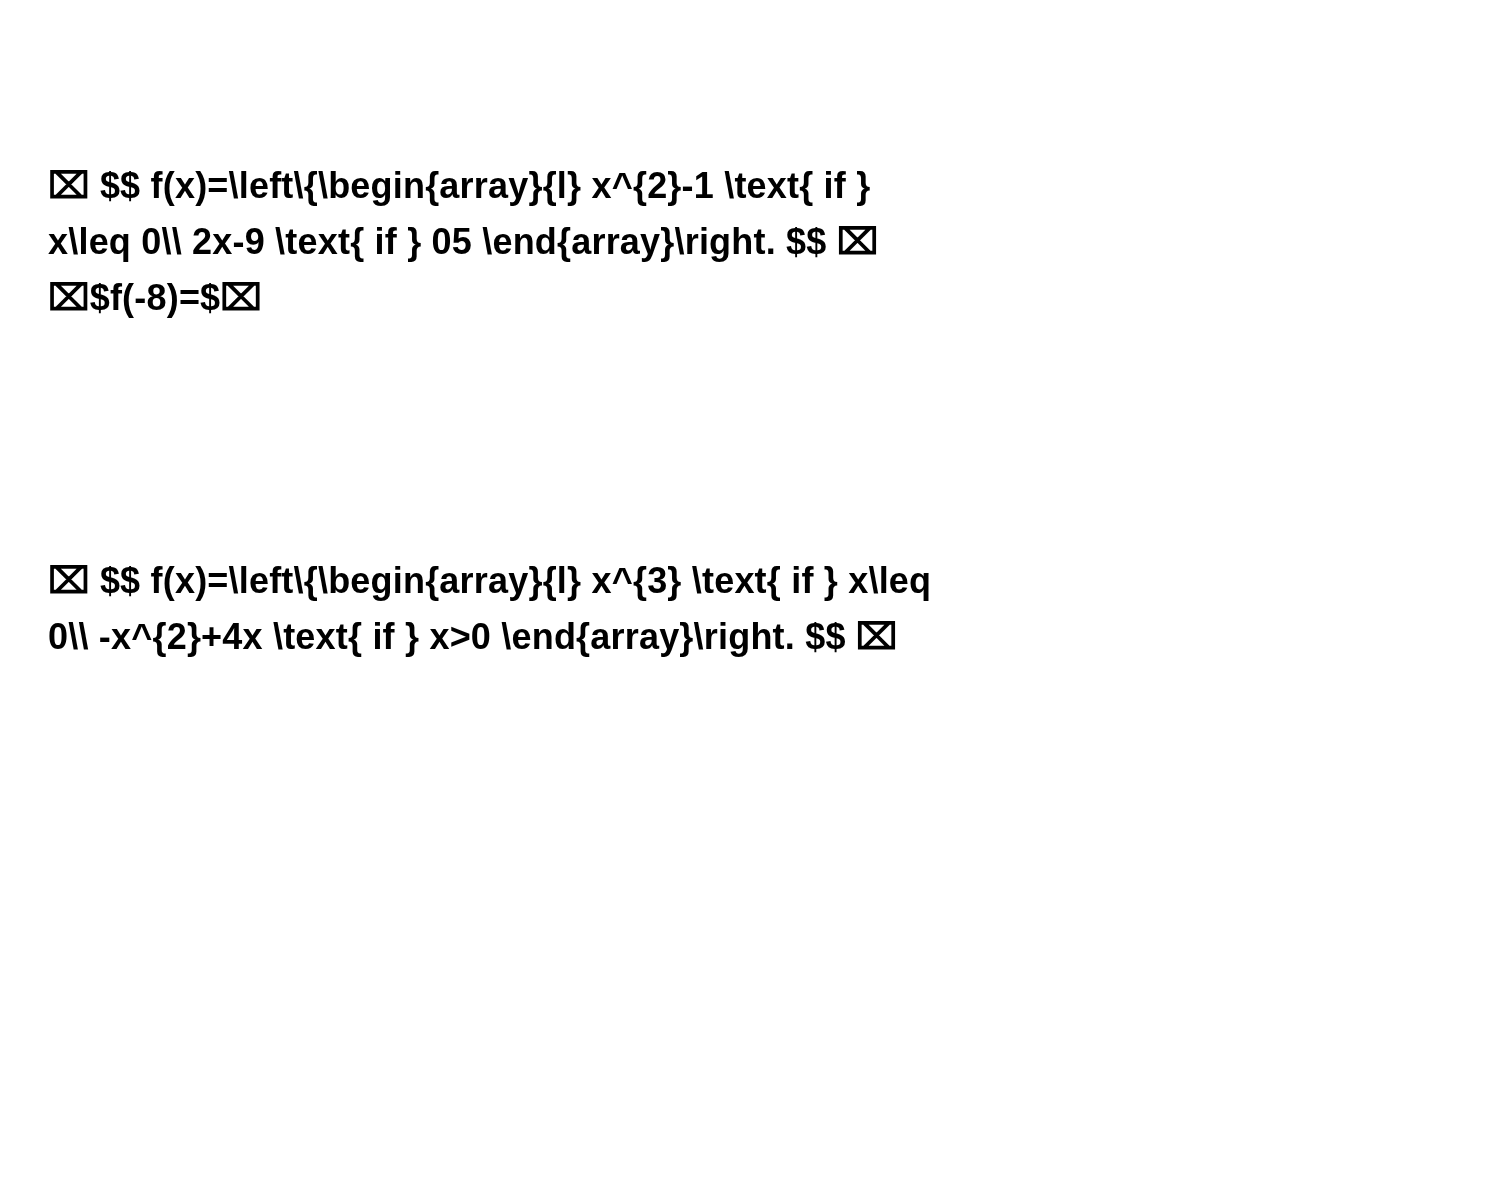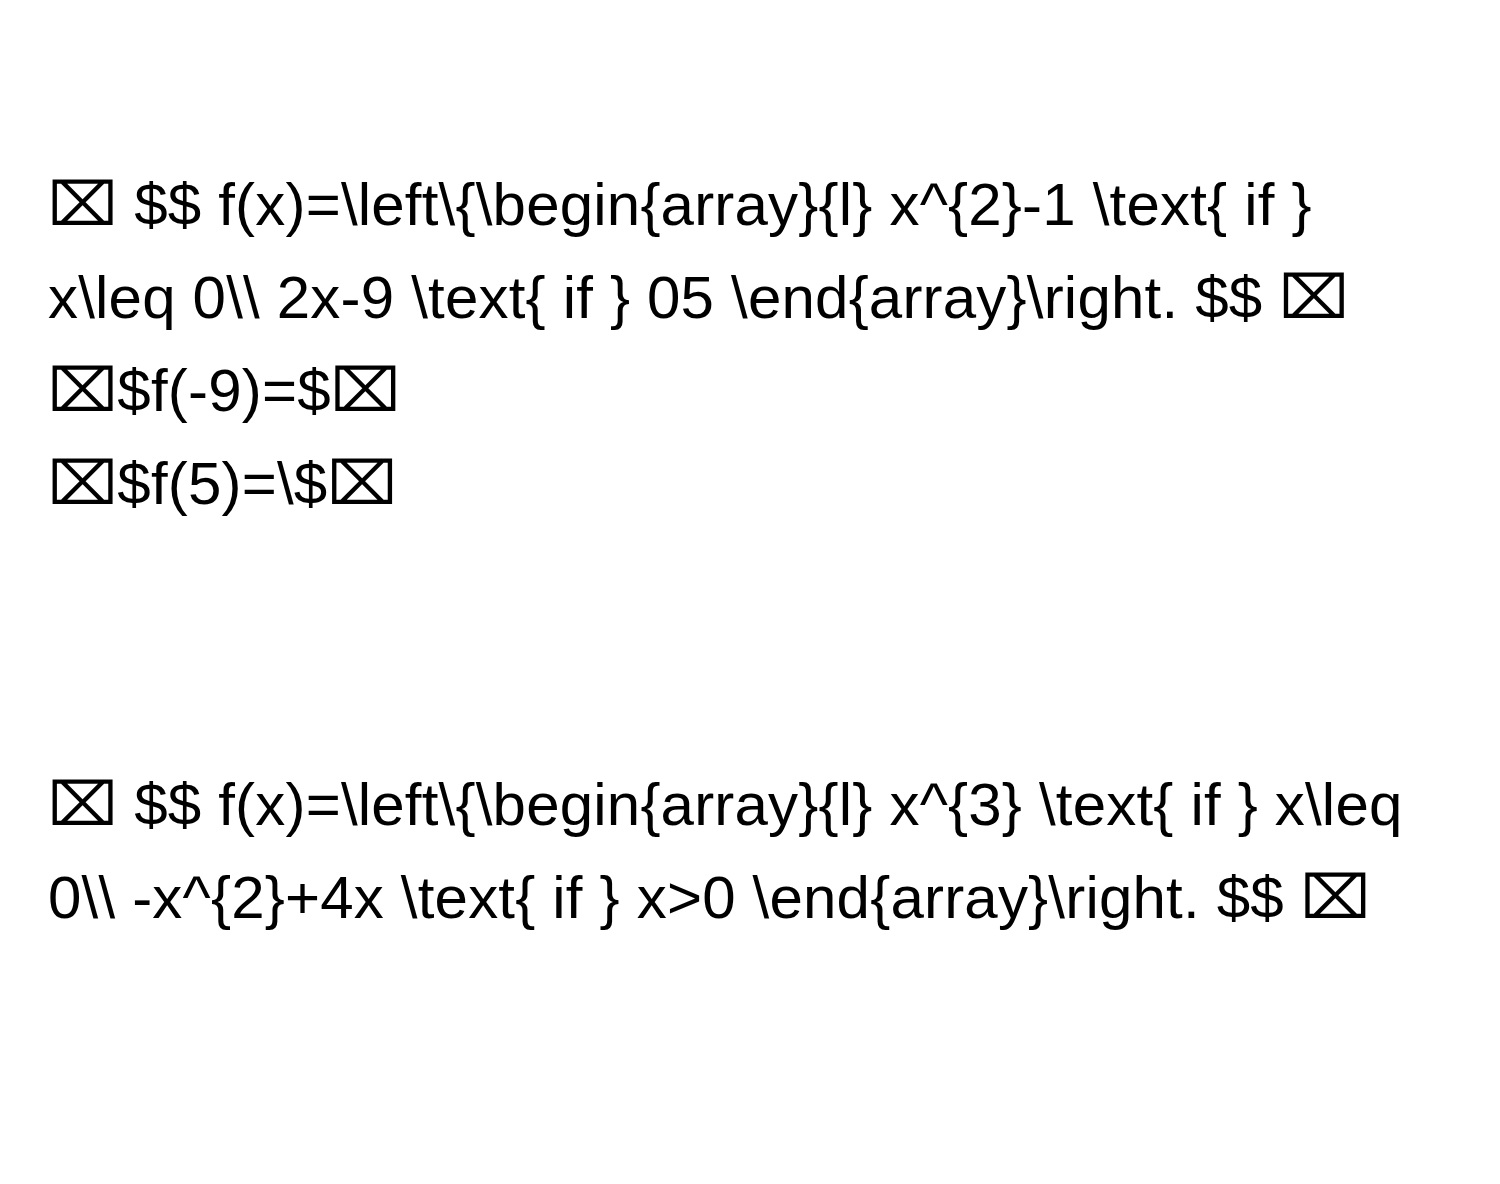--- a/index.html
+++ b/index.html
@@ -15,39 +15,38 @@
       color: #000000;
       padding: 0;
       overflow: hidden;
     }
     .content {
       padding-top: 158px;
       padding-left: 48px;
       padding-right: 48px;
     }
     .line {
-      font-size: 60px;
+      font-size: 36px;
       line-height: 1.55;
-      font-weight: 400;
+      font-weight: 700;
       letter-spacing: 0.2px;
     }
     .block1 {
       margin-bottom: 0;
     }
     .block2 {
       margin-top: 228px;
     }
   </style>
 </head>
 <body>
 
 <div class="content">
   <div class="block1">
     <div class="line">⌧ $$ f(x)=\left\{\begin{array}{l} x^{2}-1 \text{ if }</div>
     <div class="line">x\leq 0\\ 2x-9 \text{ if } 05 \end{array}\right. $$ ⌧</div>
-    <div class="line">⌧$f(-9)=$⌧</div>
-    <div class="line">⌧$f(5)=\$⌧</div>
+    <div class="line">⌧$f(-8)=$⌧</div>
   </div>
   <div class="block2">
     <div class="line">⌧ $$ f(x)=\left\{\begin{array}{l} x^{3} \text{ if } x\leq</div>
     <div class="line">0\\ -x^{2}+4x \text{ if } x&gt;0 \end{array}\right. $$ ⌧</div>
   </div>
 </div>
 
 </body></html>

